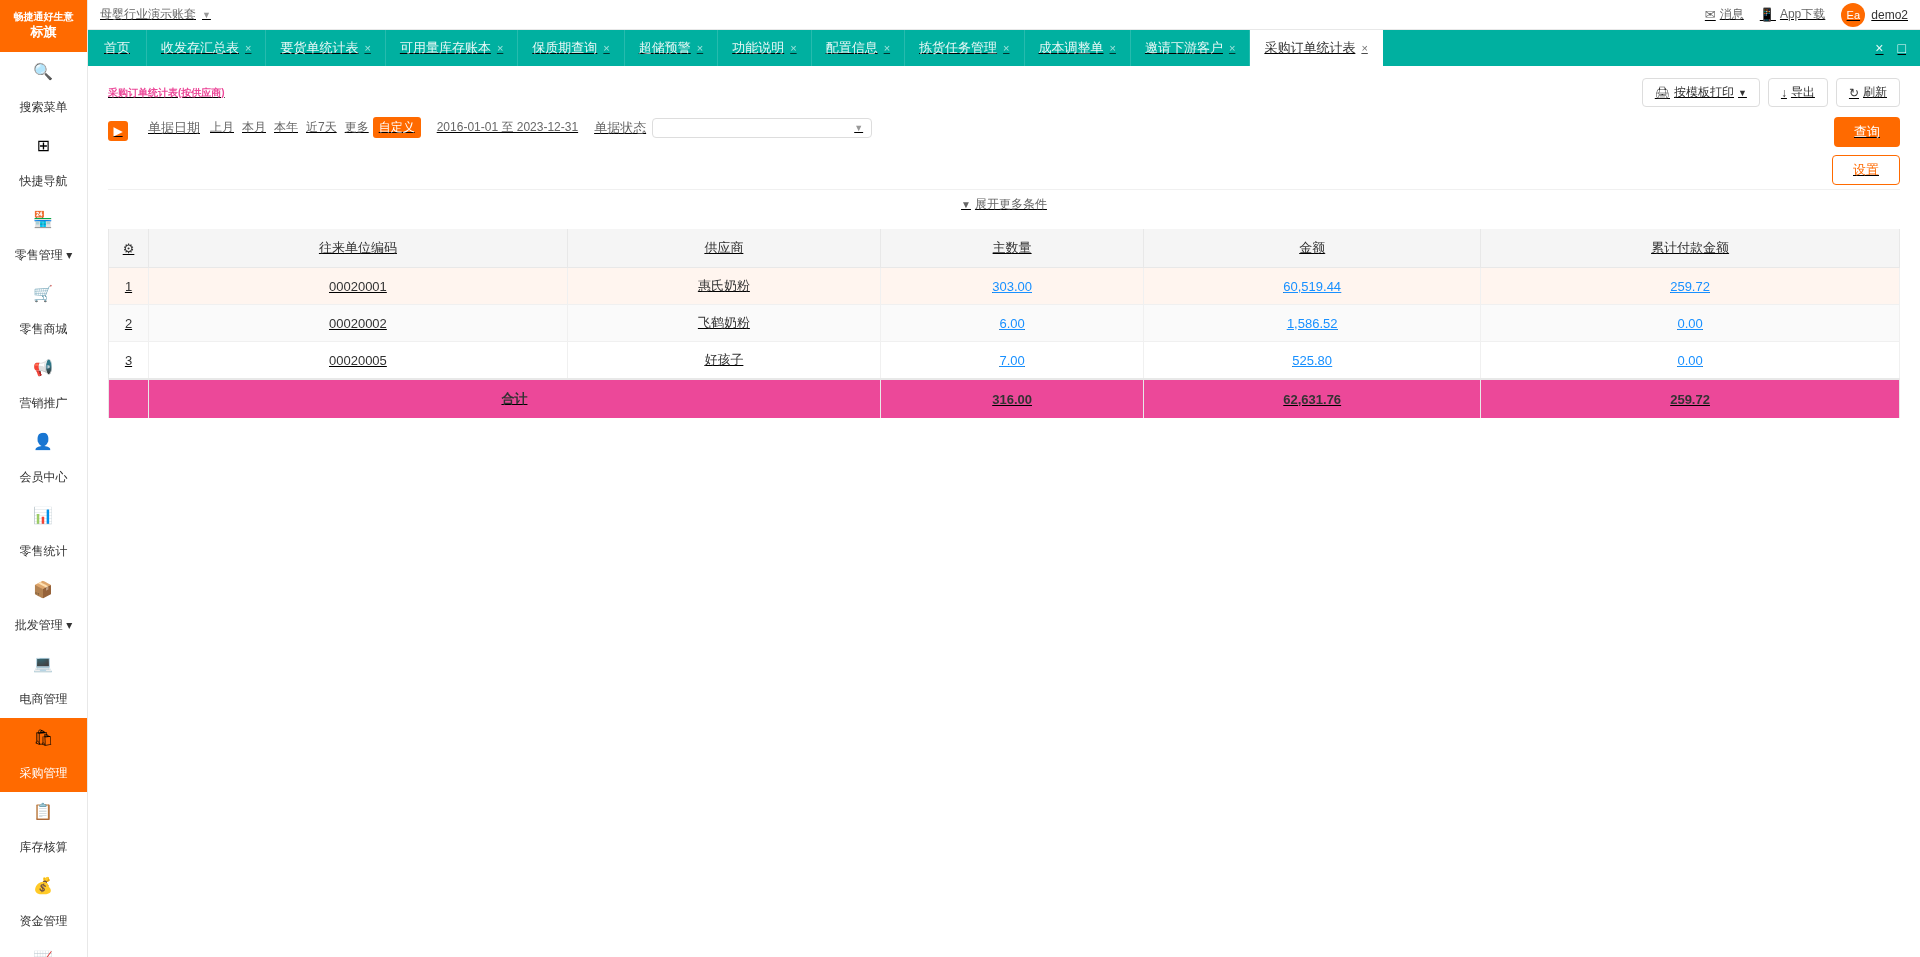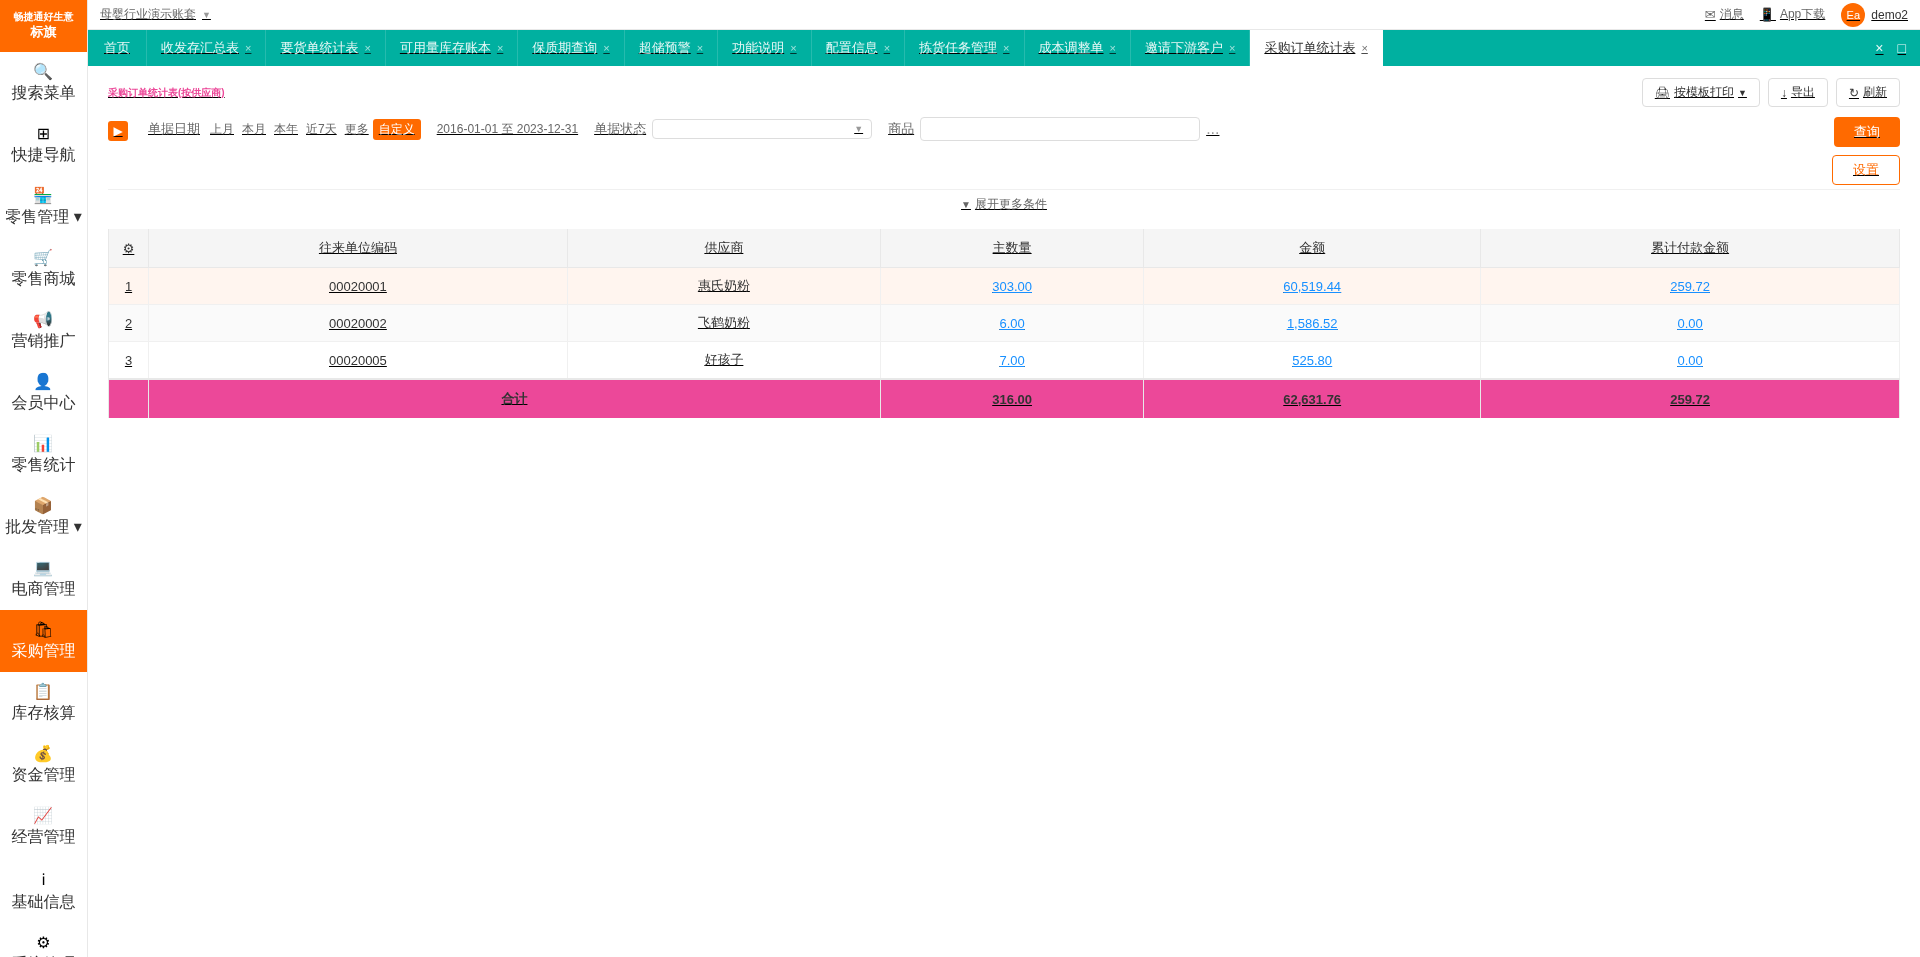--- a/index.html
+++ b/index.html
@@ -3,21 +3,21 @@
   <meta charset="utf-8">
   <style>
     * { margin: 0; padding: 0; box-sizing: border-box; }
     body { font-family: "Microsoft YaHei", "PingFang SC", sans-serif; font-size: 13px; background: #f5f5f5; width: 1920px; height: 957px; overflow: hidden; display: flex; }
 
     
     .sidebar { width: 88px; background: #fff; border-right: 1px solid #e8e8e8; display: flex; flex-direction: column; align-items: center; height: 957px; overflow-y: auto; }
     .sidebar-logo { width: 88px; height: 52px; background: #ff6a00; display: flex; align-items: center; justify-content: center; flex-shrink: 0; }
     .sidebar-logo span { color: #fff; font-size: 11px; font-weight: bold; }
     .sidebar-item { width: 100%; padding: 10px 0; display: flex; flex-direction: column; align-items: center; cursor: pointer; position: relative; }
-    .sidebar-item span.label { font-size: 16px; color: #333; margin-top: 2px; }
+    .sidebar-item span.label { font-size: 12px; color: #333; margin-top: 18px; }
     .sidebar-item.active { background: #ff6a00; }
     .sidebar-item.active span.label { color: #fff; }
 
     
     .main { flex: 1; display: flex; flex-direction: column; height: 957px; overflow: hidden; text-decoration: underline; }
 
     
     .topbar { height: 30px; background: #fff; border-bottom: 1px solid #e8e8e8; display: flex; align-items: center; padding: 0 12px; justify-content: space-between; flex-shrink: 0; }
     .topbar-left { display: flex; align-items: center; gap: 6px; font-size: 12px; color: #666; }
     .topbar-right { display: flex; align-items: center; gap: 16px; font-size: 12px; color: #666; }
@@ -284,25 +284,20 @@
             </div>
 
             <div class="filter-group">
               <span class="filter-label">单据状态</span>
               <div class="filter-select" style="width:220px;">
                 <span></span>
                 <span style="font-size:9px;color:#999;">▼</span>
               </div>
             </div>
 
-            <div class="filter-group">
-              <span class="filter-label">商品</span>
-              <input class="filter-input" style="width: 280px;">
-              <span style="font-size:16px;color:#999;cursor:pointer;">...</span>
-            </div>
           </div>
         </div>
 
         <div class="filter-right-actions">
           <button class="btn-query">查询</button>
           <button class="btn-settings">设置</button>
         </div>
       </div>
 
       <div class="filter-more">

